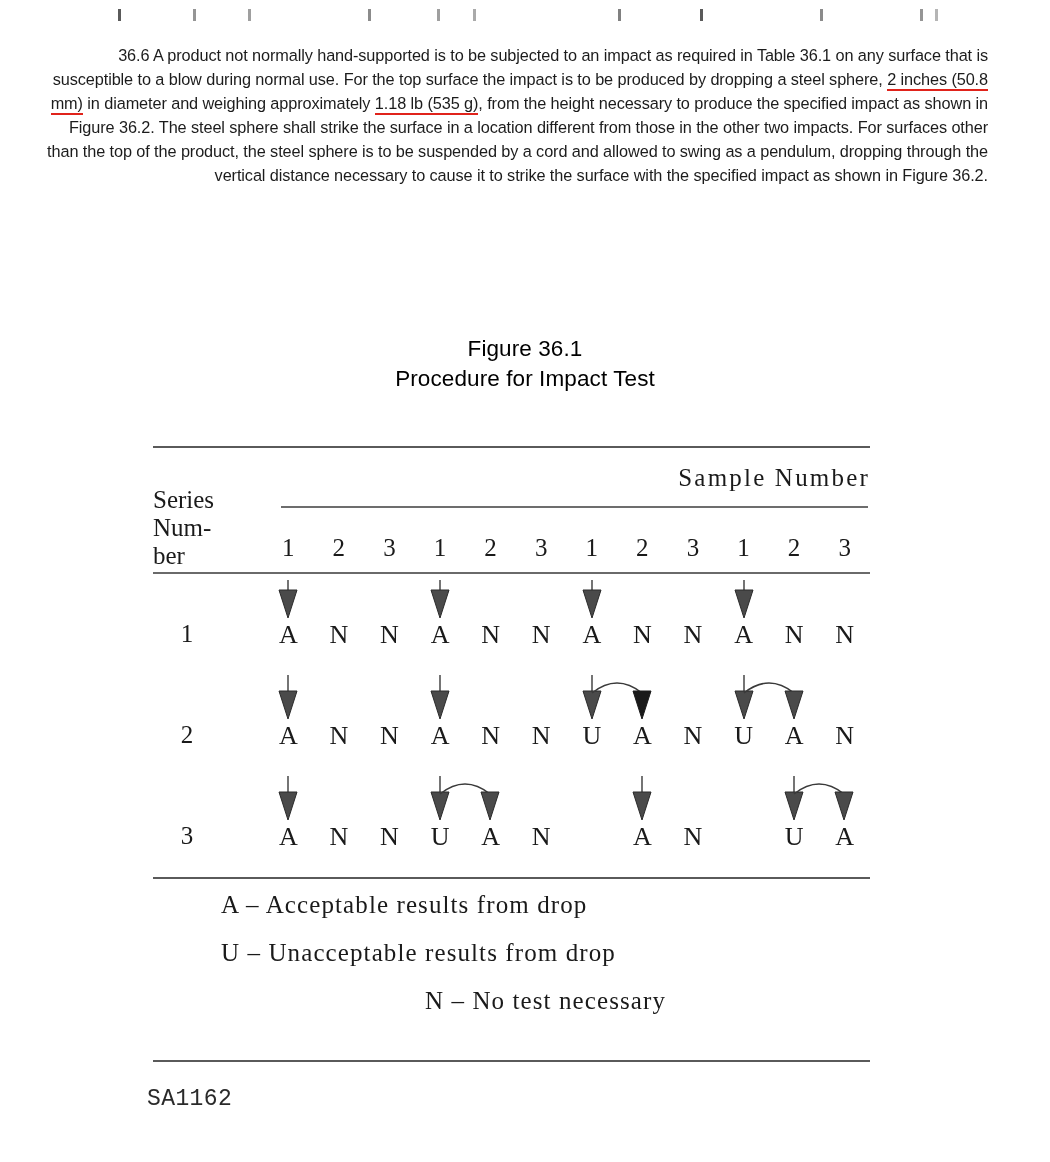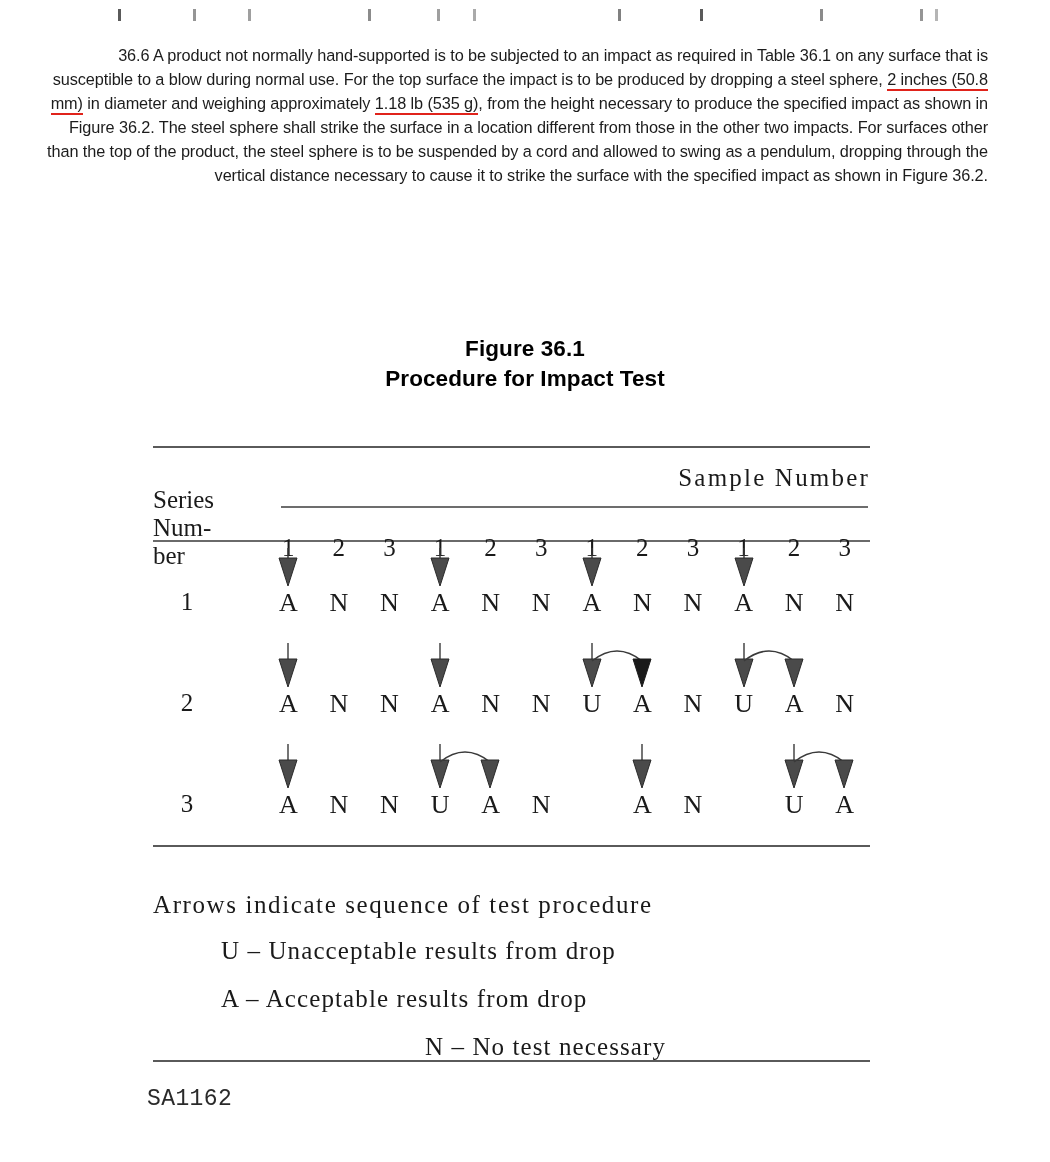--- a/index.html
+++ b/index.html
@@ -51,21 +51,21 @@
     padding-bottom: 1px;
   }
 
   
   .fig-title {
     position: absolute;
     left: 0; right: 0;
     top: 334px;
     text-align: center;
     font-family: "Liberation Sans", sans-serif;
-    font-weight: bold;
+    font-weight: normal;
     font-size: 22.5px;
     line-height: 30px;
     color: #000;
     letter-spacing: .1px;
   }
   .fig-title .l2 { display: block; }
 
   
   .figure {
     position: absolute;
@@ -78,21 +78,21 @@
   .rule {
     width: 100%;
     height: 0;
     border-top: 2.4px solid #5a5a5a;
   }
   .rule.thin { border-top: 2.2px solid #6a6a6a; }
 
   
   .thead {
     position: relative;
-    height: 92px;
+    height: 124px;
     text-decoration: underline;
   }
   .series-label {
     position: absolute;
     left: 0px;
     top: 38px;
     width: 110px;
     font-size: 25px;
     line-height: 28px;
     color: #1a1a1a;
@@ -422,20 +422,19 @@
         </div>
       </div>
     </div>
 
   </div>
 
   <div class="rule"></div>
 </div>
 
 <div class="legend">
-  <div class="legend-main">Arrows indicate sequence of test procedure</div>
+  <div class="legend-item">A – Acceptable results from drop</div>
   <div class="legend-item">U – Unacceptable results from drop</div>
-  <div class="legend-item">A – Acceptable results from drop</div>
   <div class="legend-item">N – No test necessary</div>
 </div>
 
 <div class="footer-rule"></div>
 <div class="sacode">SA1162</div>
 
 </body></html>

